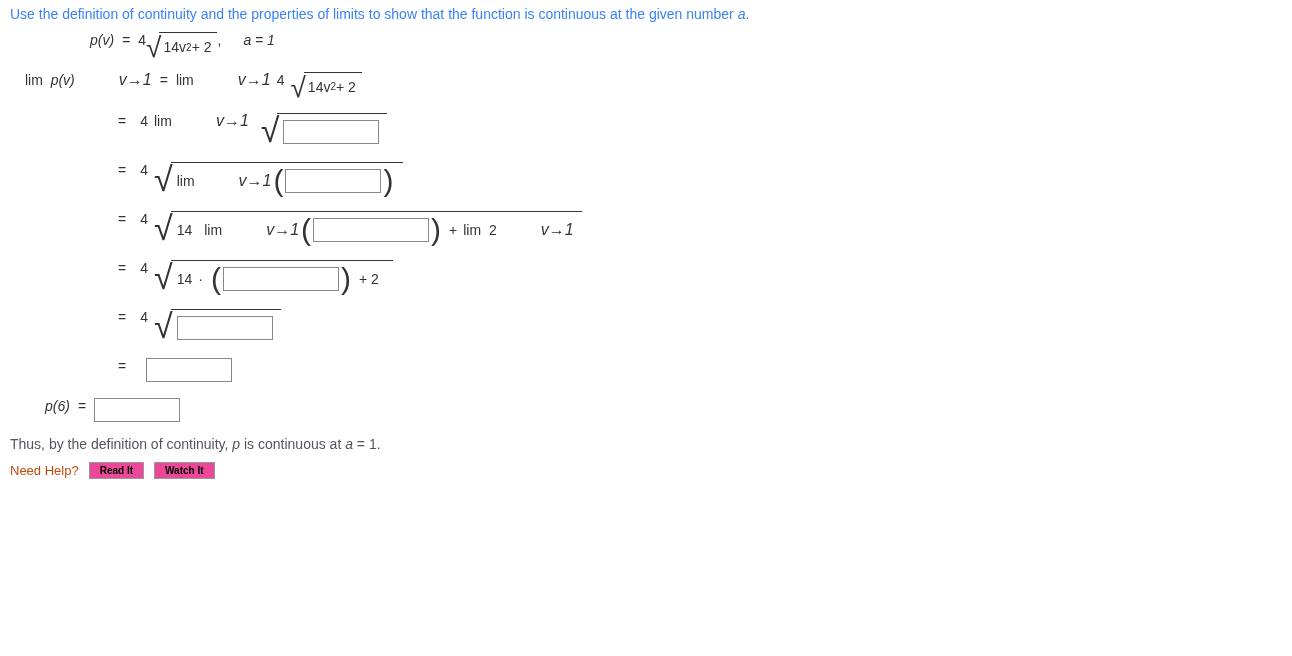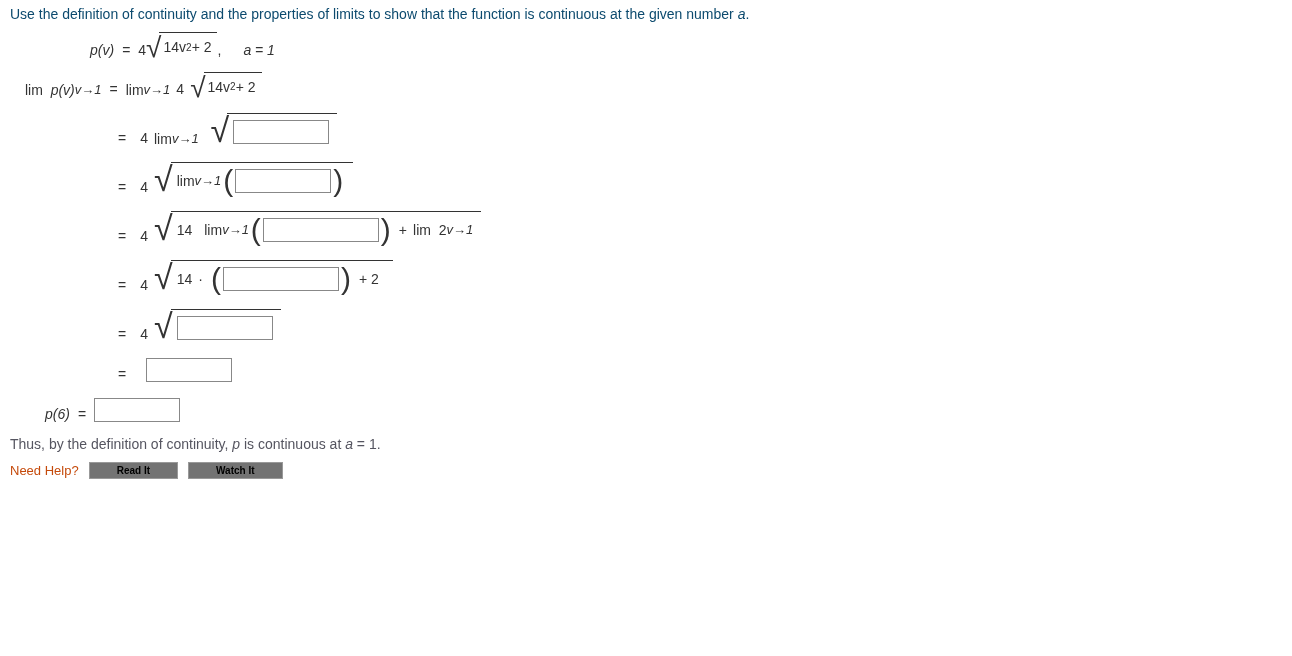--- a/index.html
+++ b/index.html
@@ -4,40 +4,40 @@
 <style>
   body {
     font-family: Verdana, Geneva, sans-serif;
     font-size: 14px;
     color: #333;
     margin: 0;
     padding: 6px 10px;
     width: 1272px;
   }
   .prompt {
-    color: #0c4a6e;
+    color: #3b82f6;
     margin-bottom: 10px;
   }
   .italic { font-style: italic; }
   .mathline {
     display: flex;
-    align-items: flex-end;
+    align-items: flex-start;
     margin: 8px 0 14px 0;
   }
   .ml-indent1 { margin-left: 80px; }
   .ml-indent2 { margin-left: 15px; }
   .ml-step { margin-left: 100px; margin-top: 16px; margin-bottom: 16px; }
   .frac {
     display: inline-flex;
     align-items: center;
     line-height: 1.05;
     vertical-align: middle;
   }
   .frac .top { }
-  .frac .bot { font-size: 13px; }
+  .frac .bot { font-size: 16px; margin-left: 44px; }
   .sqrt {
     display: inline-flex;
     align-items: stretch;
     vertical-align: middle;
   }
   .sqrt .radical {
     font-size: 28px;
     line-height: 0.7;
     padding-top: 6px;
     margin-right: -2px;
@@ -73,22 +73,22 @@
   .need-help {
     display: flex;
     align-items: center;
     margin-top: 10px;
     gap: 10px;
   }
   .need-help-label { color: #c54a0b; font-weight: normal; font-size: 13px; }
   .help-btn {
     font-size: 10px;
     font-weight: bold;
-    padding: 2px 27px;
-    background: #737373;
+    padding: 2px 10px;
+    background: #ec4899;
     border: 1px solid #999;
     cursor: pointer;
     font-family: Arial, sans-serif;
   }
 </style>
 </head>
 <body>
 
 <div class="prompt">
   <span>Use the definition of continuity and the properties of limits to show that the function is continuous at the given number </span><span class="italic">a</span><span>.</span>

